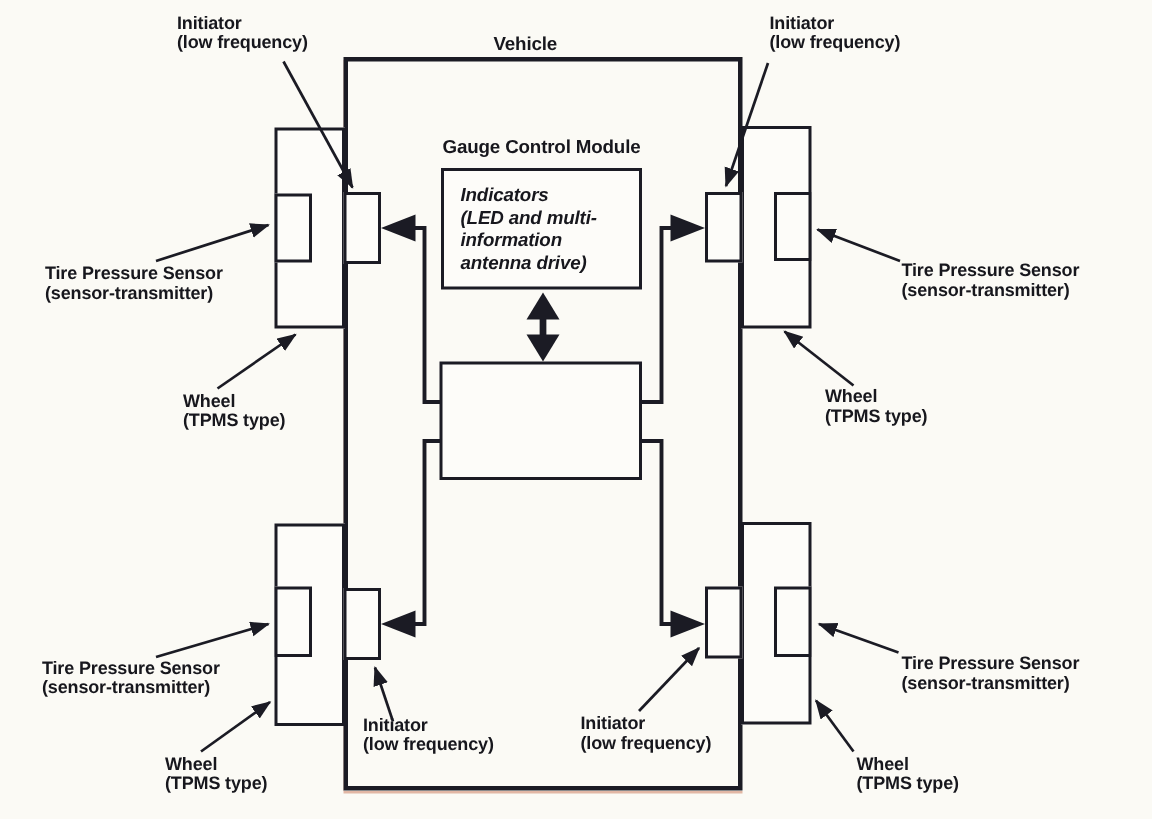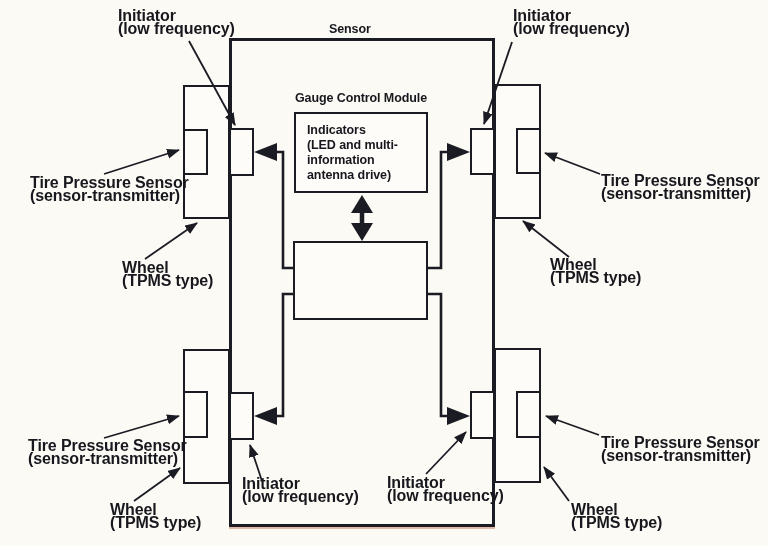--- a/index.html
+++ b/index.html
@@ -18,21 +18,21 @@
     position:absolute;box-sizing:border-box;
     border:2px solid var(--line);background:var(--boxfill);
   }
   .vehicle{
     border-width:3px;
     box-shadow:0 2px 0 rgba(186,74,34,.38);
     background:transparent;
   }
   .lbl{
     position:absolute;color:var(--text);
-    font-weight:bold;font-size:16px;line-height:13px;
+    font-weight:bold;font-size:12px;line-height:13px;
     letter-spacing:-0.1px;white-space:nowrap;
   }
   .lbl span{display:block;}
   .boxtext{
     position:absolute;color:var(--text);
     font-weight:bold;font-size:12.5px;line-height:15px;
     letter-spacing:-0.1px;white-space:nowrap;
   }
   .boxtext span{display:block;}
   .center{text-align:center;}
@@ -62,29 +62,29 @@
   <div class="box" style="left:516px;top:391px;width:25px;height:47px;"></div>
 
   <div class="box" style="left:229px;top:128px;width:25px;height:48px;"></div>
   <div class="box" style="left:470px;top:128px;width:25px;height:47px;"></div>
   <div class="box" style="left:229px;top:392px;width:25px;height:48px;"></div>
   <div class="box" style="left:470px;top:391px;width:25px;height:48px;"></div>
 
   <div class="box" style="left:294px;top:112px;width:134px;height:81px;"></div>
   <div class="box" style="left:293px;top:241px;width:135px;height:79px;"></div>
 
-  <div class="boxtext" style="left:307px;top:123px;">
+  <div class="boxtext" style="left:307px;top:123px;font-style:italic;">
     <span>Indicators</span>
     <span>(LED and multi-</span>
     <span>information</span>
     <span>antenna drive)</span>
   </div>
 
   <div class="lbl" style="left:329px;top:23px;font-size:12.5px;">
-    <span>Sensor</span>
+    <span>Vehicle</span>
   </div>
   <div class="lbl center" style="left:281px;top:92px;width:160px;font-size:12.5px;">
     <span>Gauge Control Module</span>
   </div>
 
   <div class="lbl" style="left:118px;top:9px;">
     <span>Initiator</span>
     <span>(low frequency)</span>
   </div>
   <div class="lbl" style="left:513px;top:9px;">

